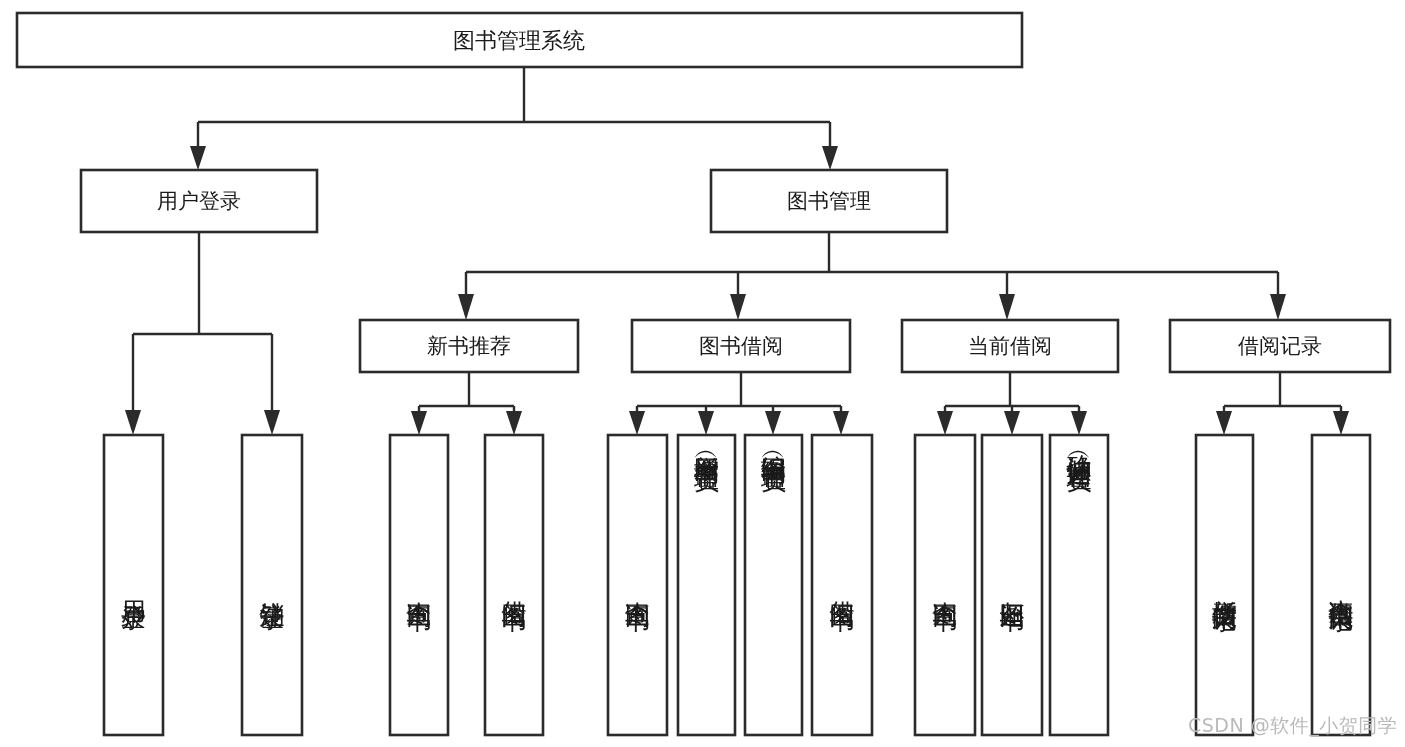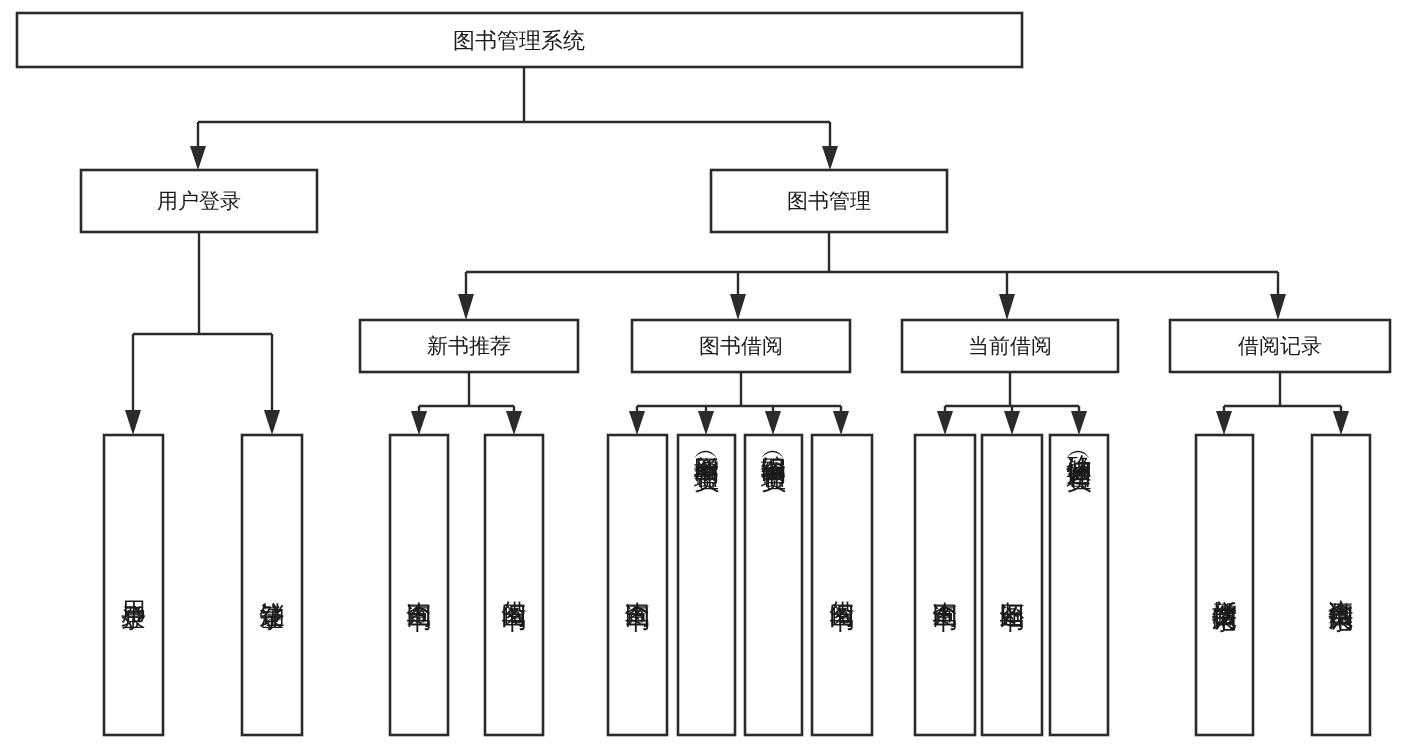--- a/index.html
+++ b/index.html
@@ -244,14 +244,15 @@
   <div class="leaf-label-wrap" style="left:1050px; top:435px; width:58px; height:300px; align-items:flex-start;">
     <span class="leaf-label">确认归还（管理员）</span>
   </div>
   <div class="leaf-label-wrap" style="left:1196px; top:435px; width:57px; height:300px;">
     <span class="leaf-label">新增借阅记录</span>
   </div>
   <div class="leaf-label-wrap" style="left:1312px; top:435px; width:58px; height:300px;">
     <span class="leaf-label">查询借阅记录</span>
   </div>
 
+  <div class="watermark">CSDN @软件_小贺同学</div>
 
 </div>
 
 </body></html>

